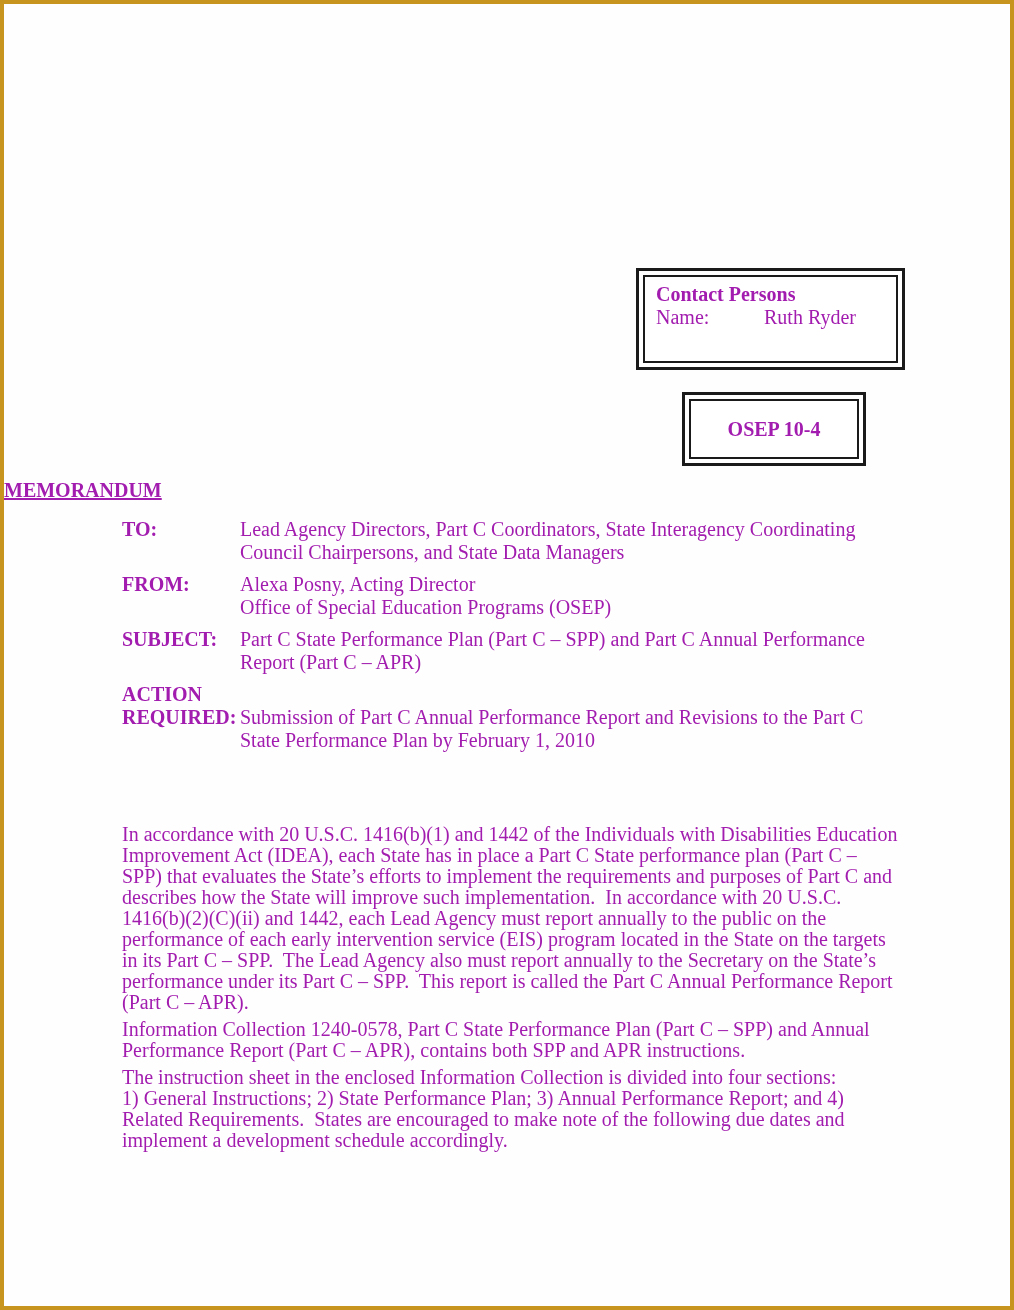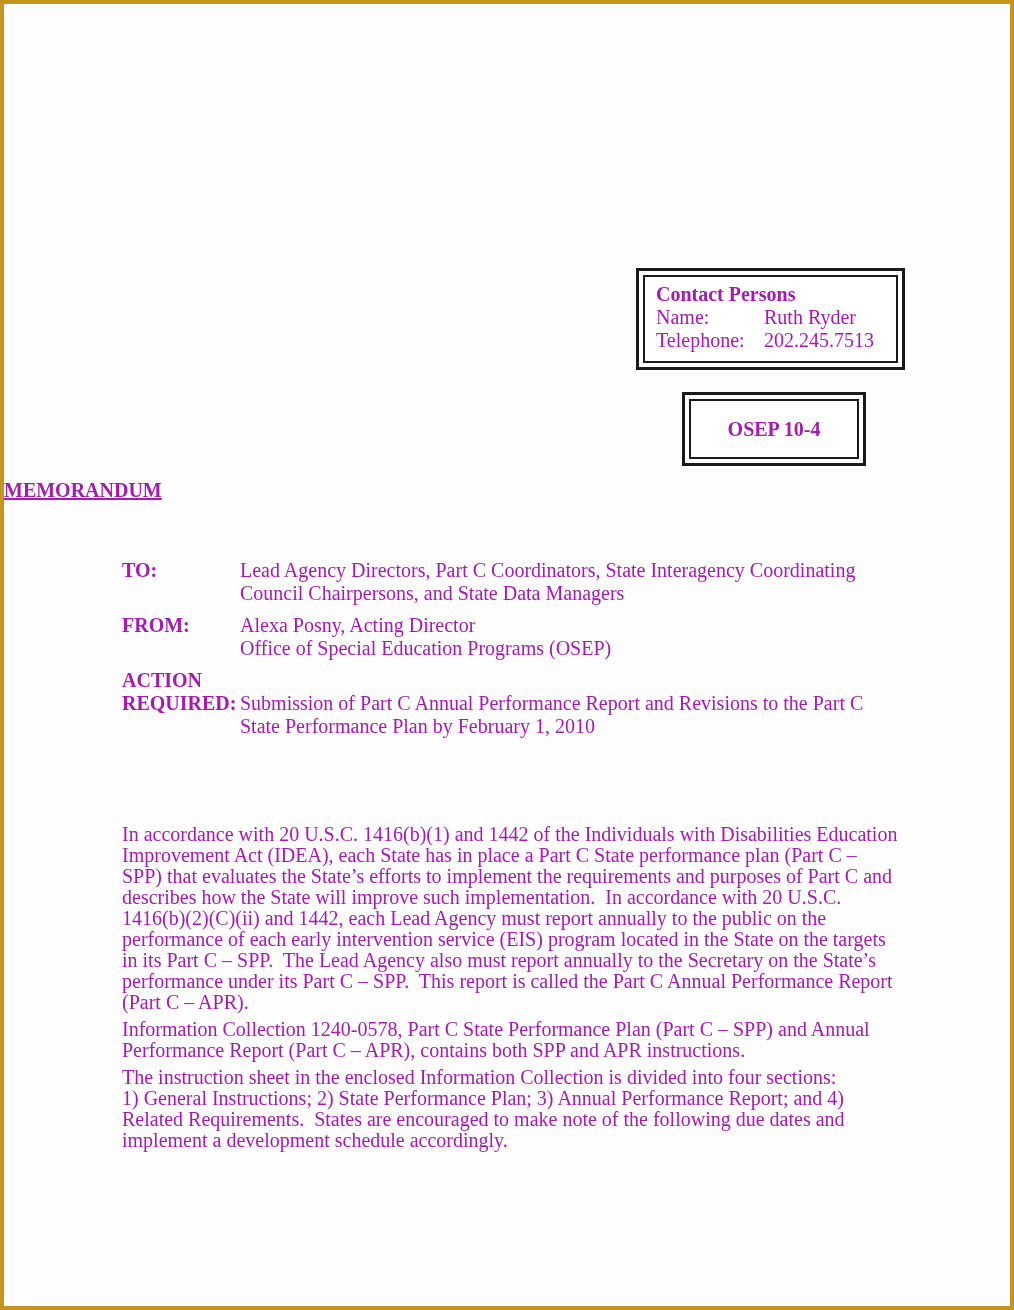--- a/index.html
+++ b/index.html
@@ -67,21 +67,21 @@
     left: 0;
     width: 100%;
     text-align: left;
     font-weight: bold;
     text-decoration: underline;
     line-height: 23px;
   }
 
   .memo-rows {
     position: absolute;
-    top: 555px;
+    top: 514px;
     left: 118px;
     width: 792px;
   }
   .memo-row {
     display: grid;
     grid-template-columns: 118px 1fr;
     margin-bottom: 9px;
     line-height: 23px;
   }
   .memo-label { font-weight: bold; white-space: pre-line; }
@@ -105,43 +105,44 @@
 
 <div class="page">
 
   <div class="contact-box">
     <div class="contact-inner">
       <div class="contact-title">Contact Persons</div>
       <div class="contact-row">
         <span class="contact-label">Name:</span>
         <span class="contact-value">Ruth Ryder</span>
       </div>
-      <div class="contact-row">
-        <span class="contact-label">Telephone:</span>
-        <span class="contact-value">202.245.7513</span>
-      </div>
     </div>
   </div>
 
   <div class="osep-box">
     <div class="osep-inner">OSEP 10-4</div>
   </div>
 
   <div class="memo-heading">MEMORANDUM</div>
 
   <div class="memo-rows">
     <div class="memo-row">
       <div class="memo-label">TO:</div>
       <div class="memo-value">Lead Agency Directors, Part C Coordinators, State Interagency Coordinating
 Council Chairpersons, and State Data Managers</div>
     </div>
     <div class="memo-row">
       <div class="memo-label">FROM:</div>
       <div class="memo-value">Alexa Posny, Acting Director
 Office of Special Education Programs (OSEP)</div>
+    </div>
+    <div class="memo-row">
+      <div class="memo-label">SUBJECT:</div>
+      <div class="memo-value">Part C State Performance Plan (Part C – SPP) and Part C Annual Performance
+Report (Part C – APR)</div>
     </div>
     <div class="memo-row action-row">
       <div class="memo-label">ACTION
 REQUIRED:</div>
       <div class="memo-value">Submission of Part C Annual Performance Report and Revisions to the Part C
 State Performance Plan by February 1, 2010</div>
     </div>
   </div>
 
   <div class="body-text">

